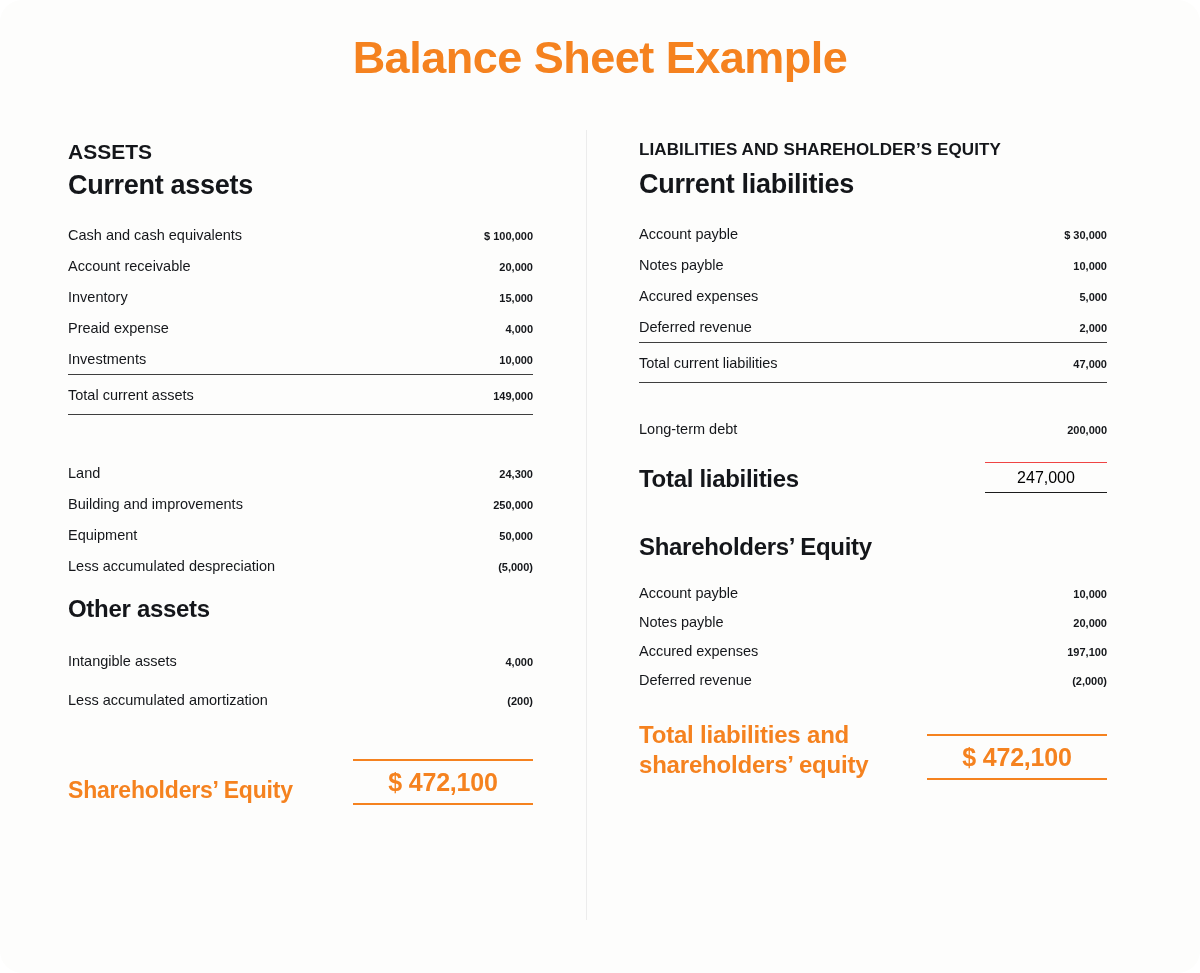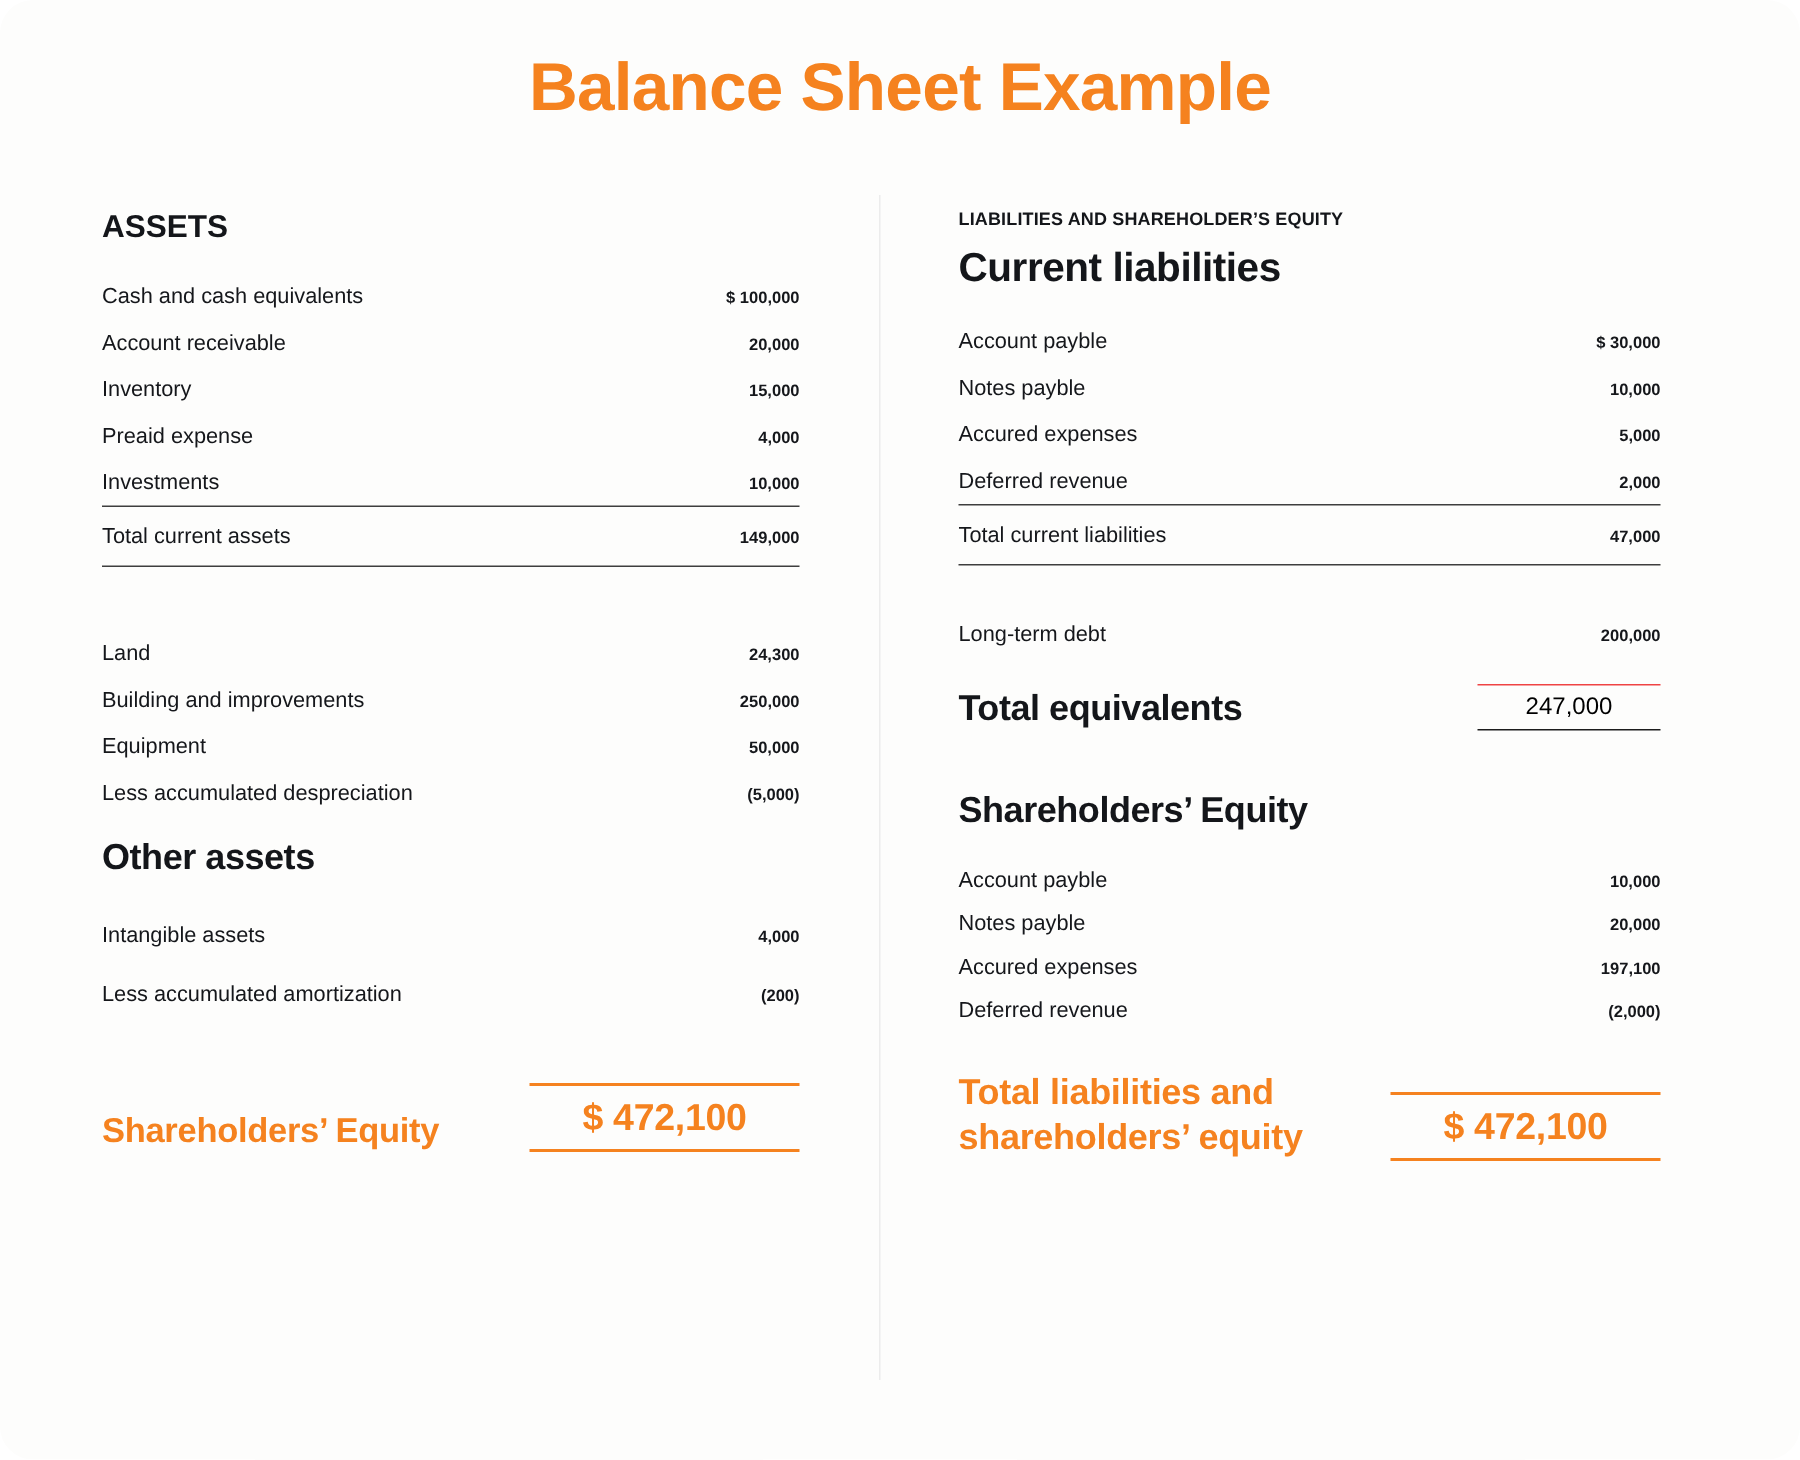--- a/index.html
+++ b/index.html
@@ -57,21 +57,21 @@
 
   .section-eyebrow {
     font-size: 21px;
     font-weight: bold;
     color: #14161a;
     letter-spacing: 0px;
     margin: 0 0 6px 0;
     line-height: 1.15;
   }
   .section-eyebrow.small {
-    font-size: 12px;
+    font-size: 17px;
     letter-spacing: 0.1px;
     margin-bottom: 9px;
   }
   .section-heading {
     font-size: 27px;
     font-weight: bold;
     color: #14161a;
     margin: 0;
     line-height: 1.15;
     letter-spacing: -0.3px;
@@ -157,20 +157,21 @@
 
 <div id="page">
 
   <div class="doc-title">Balance Sheet Example</div>
 
   <div class="mid-divider"></div>
 
   <div class="col col-left">
 
     <div class="section-eyebrow">ASSETS</div>
+    <div class="section-heading">Current assets</div>
 
     <div class="rows">
       <div class="row">
         <span class="label">Cash and cash equivalents</span>
         <span class="value">$ 100,000</span>
       </div>
       <div class="row">
         <span class="label">Account receivable</span>
         <span class="value">20,000</span>
       </div>
@@ -280,21 +281,21 @@
     <div class="spacer-md"></div>
 
     <div class="row loose">
       <span class="label">Long-term debt</span>
       <span class="value">200,000</span>
     </div>
 
     <div class="spacer-sm"></div>
 
     <div style="display:flex; align-items:flex-end; justify-content:space-between;">
-      <span class="section-heading mid">Total equivalents</span>
+      <span class="section-heading mid">Total liabilities</span>
       <span style="border-top:1px solid #ef4444; border-bottom:1px solid #1c1c1c; padding:6px 0 5px 0; min-width:122px; text-align:center;">
         <span class="value">247,000</span>
       </span>
     </div>
 
     <div class="spacer-lg"></div>
 
     <div class="section-heading mid">Shareholders’ Equity</div>
 
     <div class="rows">

